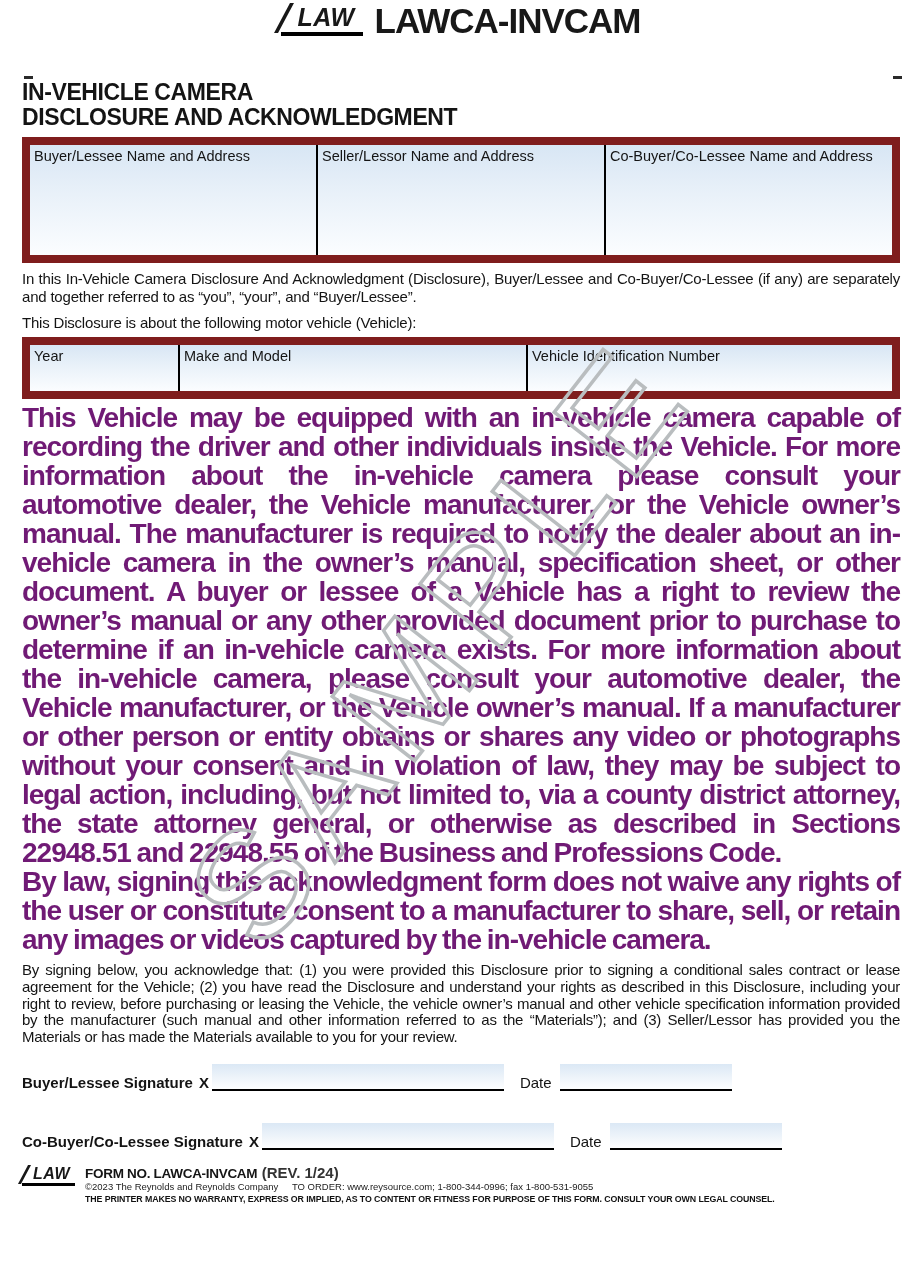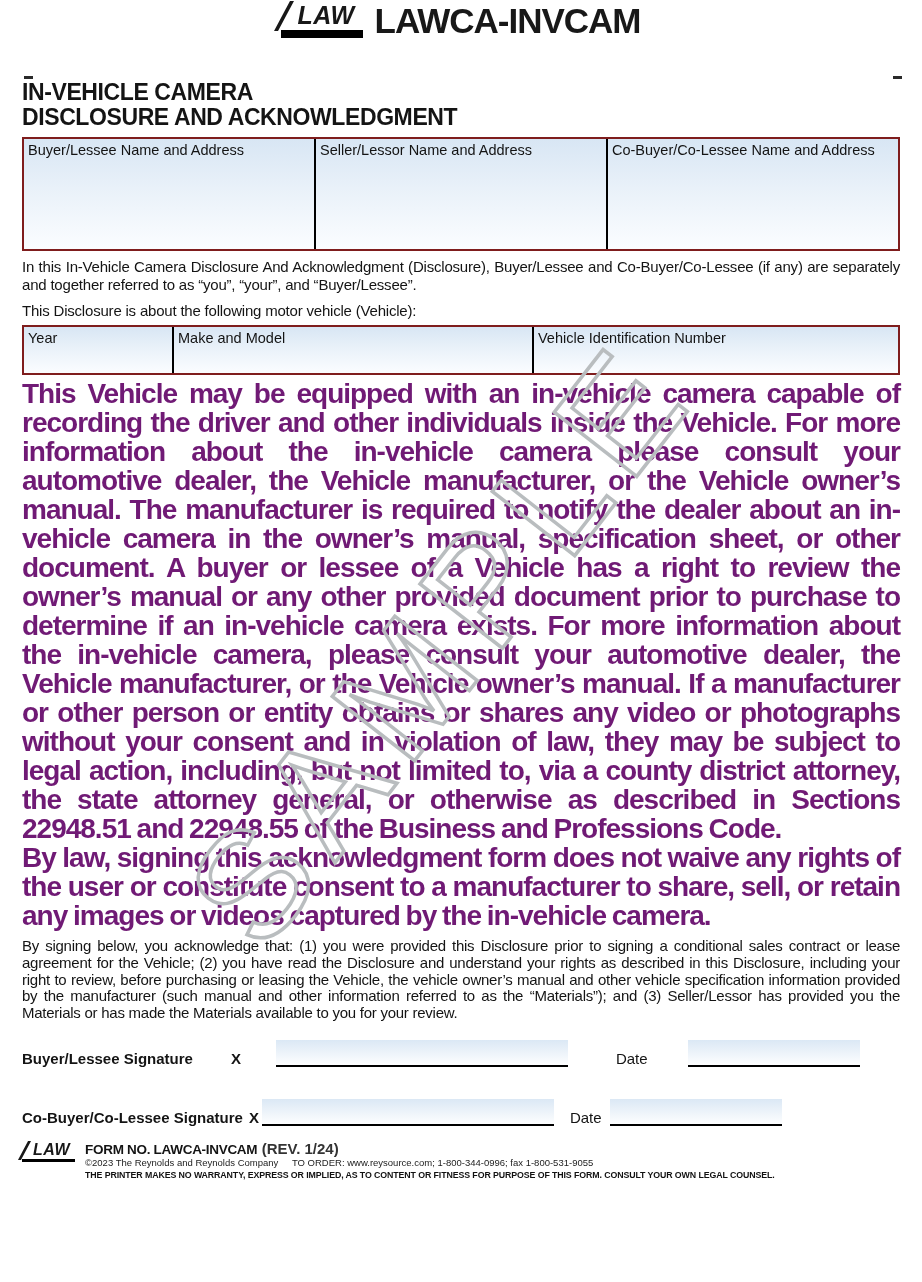--- a/index.html
+++ b/index.html
@@ -8,39 +8,39 @@
     background:#ffffff; overflow:hidden;
     font-family:"Liberation Sans", sans-serif; color:#141414;
   }
   .content { position:relative; padding:0 22px; }
 
   
   .brand { display:flex; justify-content:center; align-items:center; gap:12px; padding-top:3px; }
   .law-logo {
     position:relative; display:inline-block; font-style:italic; font-weight:bold;
     font-size:25px; letter-spacing:0.5px; padding:0 8px 2px 16px;
-    border-bottom:8px solid #000000; color:#181818; line-height:1;
+    border-bottom:4px solid #000000; color:#181818; line-height:1;
   }
   .law-logo::before {
     content:""; position:absolute; left:1px; bottom:-1px; width:4px; height:30px;
     background:#181818; transform:skewX(-28deg);
   }
   .brand-code { font-weight:bold; font-size:35px; letter-spacing:-1px; line-height:1; color:#181818; }
 
   
   .crop { position:absolute; top:76px; width:9px; height:3px; background:#2a2a2a; }
   .crop.left { left:24px; }
   .crop.right { left:893px; }
 
   
   .title { margin-top:42px; font-weight:bold; font-size:23px;
            line-height:25px; letter-spacing:-0.4px; }
 
   
-  .box-table { display:flex; border:2px solid #7f1d1d; margin-top:7px; }
+  .box-table { display:flex; border:8px solid #7f1d1d; margin-top:7px; }
   .box-cell {
     background:linear-gradient(180deg,#d8e6f4 0%, #e9f1f9 45%, #fbfdff 100%);
     border-left:2px solid #000; padding:3px 4px 0 4px; font-size:14.5px; line-height:16px;
   }
   .box-cell:first-child { border-left:none; }
   .party { height:110px; }
   .party .box-cell { flex:1; }
   .vehicle { height:46px; margin-top:5px; }
   .v-year  { width:140px; }
   .v-make  { flex:1; }
@@ -54,21 +54,21 @@
   .body-text {
     margin:4px 0 0 0; font-weight:bold; font-size:28px; line-height:29px;
     letter-spacing:-1px; word-spacing:-1px; text-align:justify; color:#701a75;
   }
 
   
   .ack { margin:8px 0 0 0; font-size:15px; line-height:16.8px; text-align:justify; letter-spacing:-0.25px; }
 
   
   .sig-row { display:flex; align-items:flex-end; }
-  .sig-row.first  { margin-top:18px;gap:32px; }
+  .sig-row.first  { margin-top:18px; }
   .sig-row.second { margin-top:32px; }
   .sig-label { font-weight:bold; font-size:15px; white-space:nowrap; }
   .sig-x { font-weight:bold; font-size:15px; margin:0 3px 0 6px; }
   .sig-field, .date-field {
     height:25px; border-bottom:2px solid #000;
     background:linear-gradient(180deg,#dbe8f5 0%, #eef4fa 55%, #fdfeff 100%);
   }
   .sig-field  { width:292px; }
   .date-field { width:172px; }
   .date-label { font-size:15px; margin:0 8px 0 16px; white-space:nowrap; }

